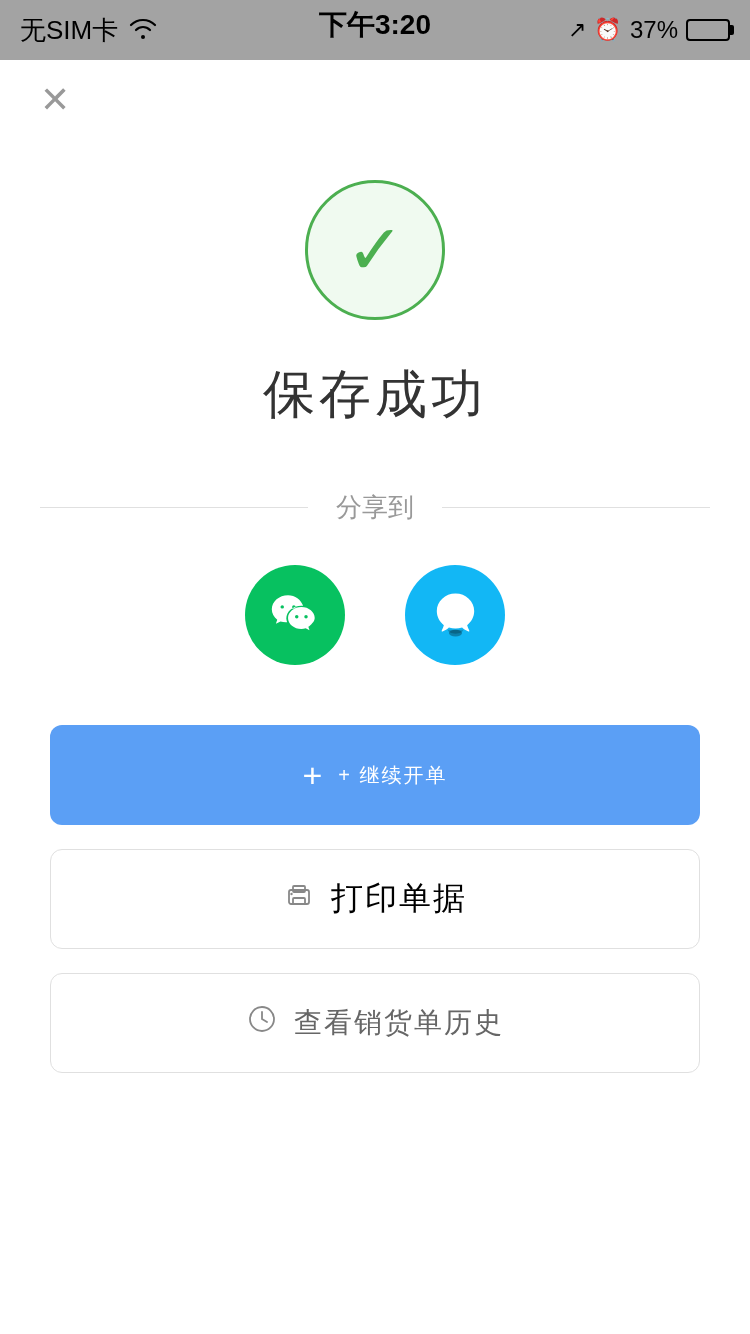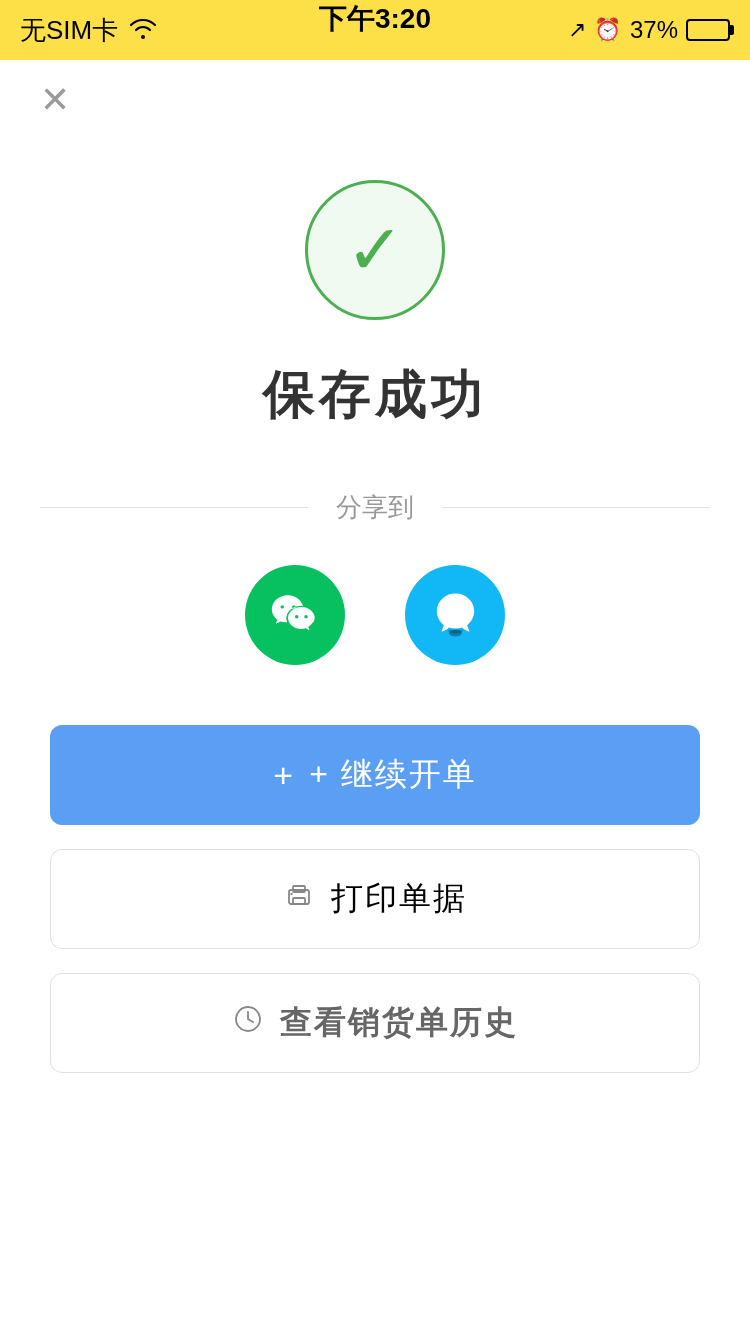--- a/index.html
+++ b/index.html
@@ -9,42 +9,42 @@
       min-height: 1334px;
       background: #fff;
       font-family: -apple-system, "PingFang SC", "Helvetica Neue", sans-serif;
       position: relative;
     }
 
     
     .status-bar {
       width: 100%;
       height: 60px;
-      background: #fde047;
+      background: #a3a3a3;
       display: flex;
       align-items: center;
       justify-content: space-between;
       padding: 0 20px;
     }
     .status-left {
       display: flex;
       align-items: center;
       gap: 10px;
       font-size: 26px;
       color: #000;
       font-weight: 500;
     }
     .status-center {
       font-size: 28px;
       font-weight: 600;
       color: #000;
       position: absolute;
       left: 50%;
       transform: translateX(-50%);
-      top: 0;
+      top: 6px;
     }
     .status-right {
       display: flex;
       align-items: center;
       gap: 8px;
       font-size: 24px;
       color: #000;
     }
     .battery-icon {
       display: inline-flex;
@@ -122,21 +122,21 @@
     }
     .checkmark {
       font-size: 70px;
       color: #4CAF50;
       line-height: 1;
     }
 
     
     .success-title {
       font-size: 52px;
-      font-weight: 700;
+      font-weight: 400;
       color: #333;
       margin-bottom: 60px;
       letter-spacing: 4px;
     }
 
     
     .share-section {
       width: 100%;
       margin-bottom: 60px;
     }
@@ -281,21 +281,21 @@
           <path d="M18 38c0 2 3.1 3.5 7 3.5s7-1.5 7-3.5" fill="rgba(0,0,0,0.2)"></path>
         </svg>
       </div>
     </div>
   </div>
 
   <div class="actions">
 
     <button class="action-btn action-btn-primary">
       <span style="font-size:34px;font-weight:300;">+</span>
-      <span style="font-size:32px;letter-spacing:2px;">+ 继续开单</span>
+      <span style="font-size:20px;letter-spacing:2px;">+ 继续开单</span>
     </button>
 
     <button class="action-btn action-btn-secondary">
       <span style="font-size:30px;color:#888;">
         <svg width="32" height="32" viewBox="0 0 32 32" fill="none">
           <rect x="6" y="10" width="20" height="14" rx="2" stroke="#888" stroke-width="1.8" fill="none"></rect>
           <rect x="10" y="6" width="12" height="6" rx="1" stroke="#888" stroke-width="1.8" fill="none"></rect>
           <rect x="10" y="18" width="12" height="6" rx="1" fill="#fff" stroke="#888" stroke-width="1.8"></rect>
           <circle cx="8.5" cy="14" r="1.2" fill="#888"></circle>
         </svg>
@@ -303,17 +303,17 @@
       <span style="font-size:32px;color:#000000;letter-spacing:2px;">打印单据</span>
     </button>
 
     <button class="action-btn action-btn-secondary">
       <span>
         <svg width="32" height="32" viewBox="0 0 32 32" fill="none">
           <circle cx="16" cy="16" r="12" stroke="#888" stroke-width="1.8" fill="none"></circle>
           <path d="M16 9v7l5 3" stroke="#888" stroke-width="1.8" stroke-linecap="round"></path>
         </svg>
       </span>
-      <span style="font-size:32px;color:#666;letter-spacing:2px;font-weight:bold;">查看销货单历史</span>
+      <span style="font-size:28px;color:#666;letter-spacing:2px;">查看销货单历史</span>
     </button>
   </div>
 
 </div>
 
 </body></html>

